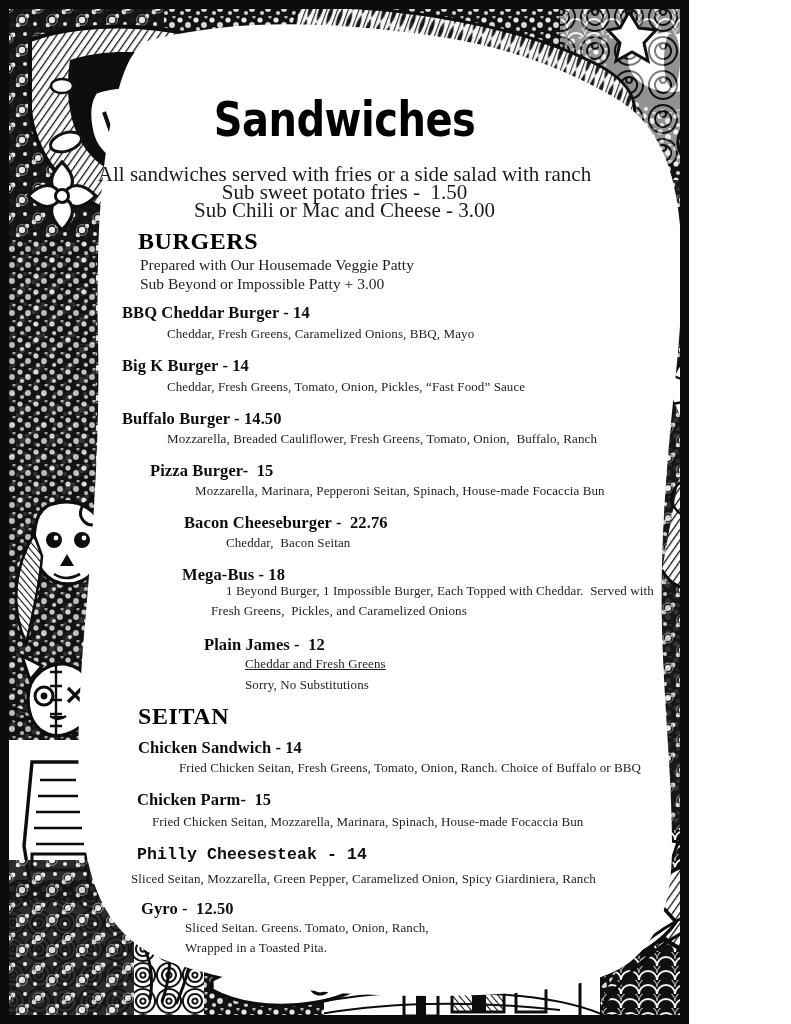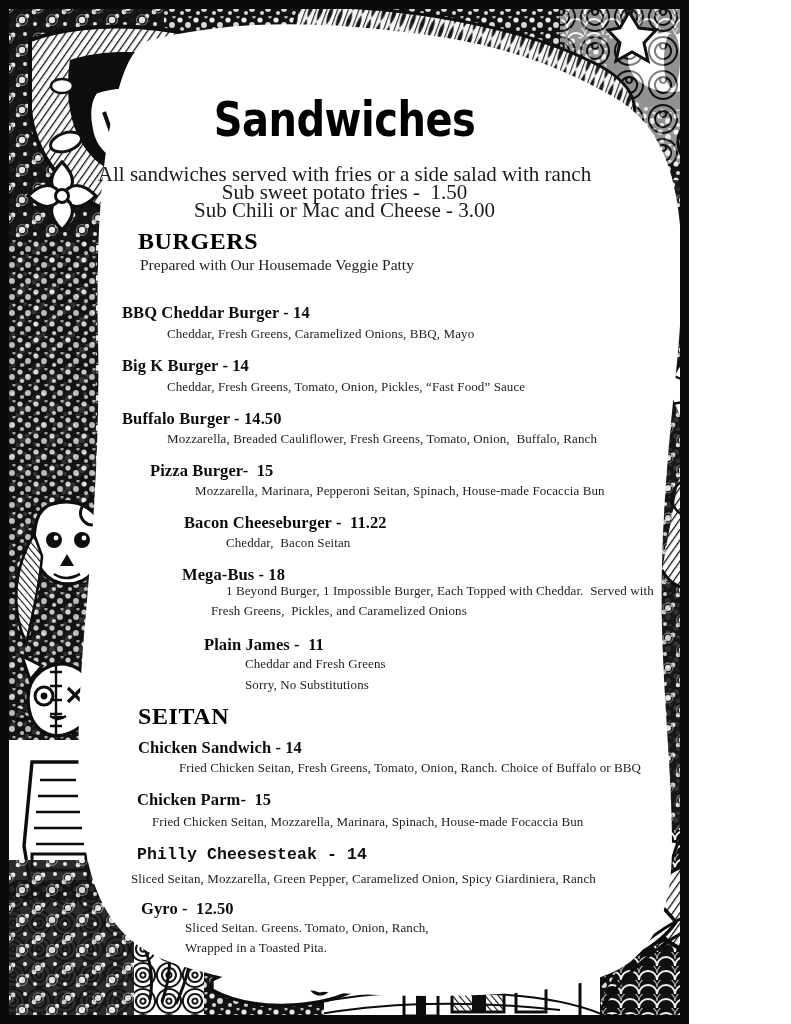--- a/index.html
+++ b/index.html
@@ -458,42 +458,43 @@
   <div id="content">
 
     <div class="txt title">Sandwiches</div>
 
     <div class="txt sub sub1">All sandwiches served with fries or a side salad with ranch</div>
     <div class="txt sub sub2">Sub sweet potato fries -  1.50</div>
     <div class="txt sub sub3">Sub Chili or Mac and Cheese - 3.00</div>
 
     <div class="txt section" style="left:138px;top:228px;">BURGERS</div>
     <div class="txt note" style="left:140px;top:256px;">Prepared with Our Housemade Veggie Patty</div>
+    <div class="txt note" style="left:140px;top:275px;">Sub Beyond or Impossible Patty + 3.00</div>
 
     <div class="txt item" style="left:122px;top:303px;">BBQ Cheddar Burger - 14</div>
     <div class="txt desc" style="left:167px;top:326px;">Cheddar, Fresh Greens, Caramelized Onions, BBQ, Mayo</div>
 
     <div class="txt item" style="left:122px;top:356px;">Big K Burger - 14</div>
     <div class="txt desc" style="left:167px;top:379px;">Cheddar, Fresh Greens, Tomato, Onion, Pickles, “Fast Food” Sauce</div>
 
     <div class="txt item" style="left:122px;top:409px;">Buffalo Burger - 14.50</div>
     <div class="txt desc" style="left:167px;top:431px;">Mozzarella, Breaded Cauliflower, Fresh Greens, Tomato, Onion,  Buffalo, Ranch</div>
 
     <div class="txt item" style="left:150px;top:461px;">Pizza Burger-  15</div>
     <div class="txt desc" style="left:195px;top:483px;">Mozzarella, Marinara, Pepperoni Seitan, Spinach, House-made Focaccia Bun</div>
 
-    <div class="txt item" style="left:184px;top:513px;">Bacon Cheeseburger -  11.22</div>
+    <div class="txt item" style="left:184px;top:513px;">Bacon Cheeseburger -  22.76</div>
     <div class="txt desc" style="left:226px;top:535px;">Cheddar,  Bacon Seitan</div>
 
     <div class="txt item" style="left:182px;top:565px;">Mega-Bus - 18</div>
     <div class="txt desc" style="left:226px;top:583px;">1 Beyond Burger, 1 Impossible Burger, Each Topped with Cheddar.  Served with</div>
     <div class="txt desc" style="left:211px;top:603px;">Fresh Greens,  Pickles, and Caramelized Onions</div>
 
-    <div class="txt item" style="left:204px;top:635px;">Plain James -  11</div>
-    <div class="txt desc" style="left:245px;top:656px;">Cheddar and Fresh Greens</div>
+    <div class="txt item" style="left:204px;top:635px;">Plain James -  12</div>
+    <div class="txt desc" style="left:245px;top:656px;text-decoration:underline;">Cheddar and Fresh Greens</div>
     <div class="txt desc" style="left:245px;top:677px;">Sorry, No Substitutions</div>
 
     <div class="txt section" style="left:138px;top:703px;text-align:center;">SEITAN</div>
 
     <div class="txt item" style="left:138px;top:738px;">Chicken Sandwich - 14</div>
     <div class="txt desc" style="left:179px;top:760px;">Fried Chicken Seitan, Fresh Greens, Tomato, Onion, Ranch. Choice of Buffalo or BBQ</div>
 
     <div class="txt item" style="left:137px;top:790px;">Chicken Parm-  15</div>
     <div class="txt desc" style="left:152px;top:814px;">Fried Chicken Seitan, Mozzarella, Marinara, Spinach, House-made Focaccia Bun</div>
 

